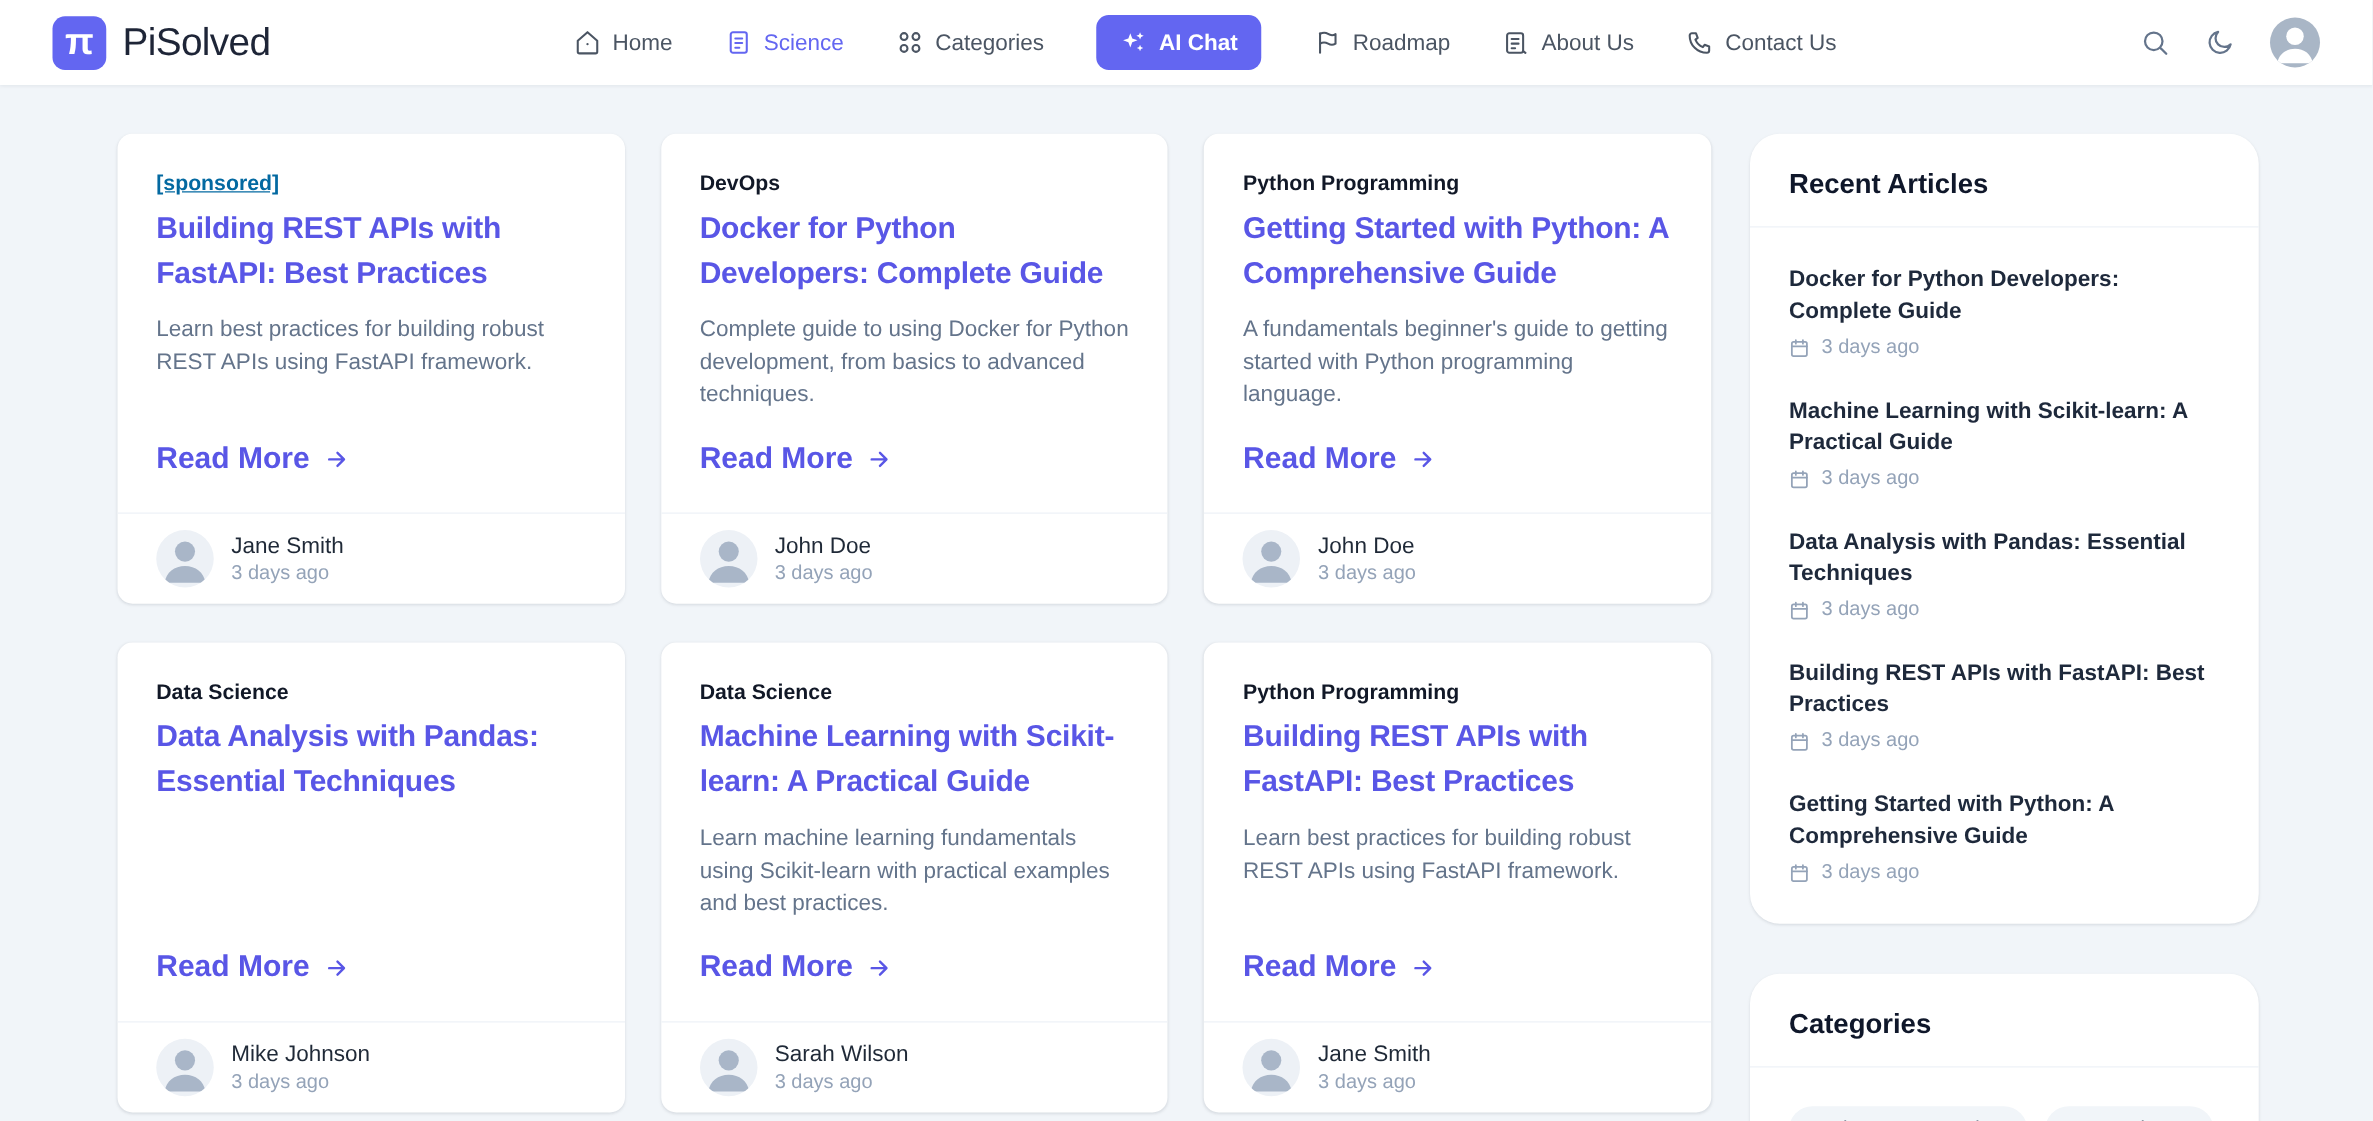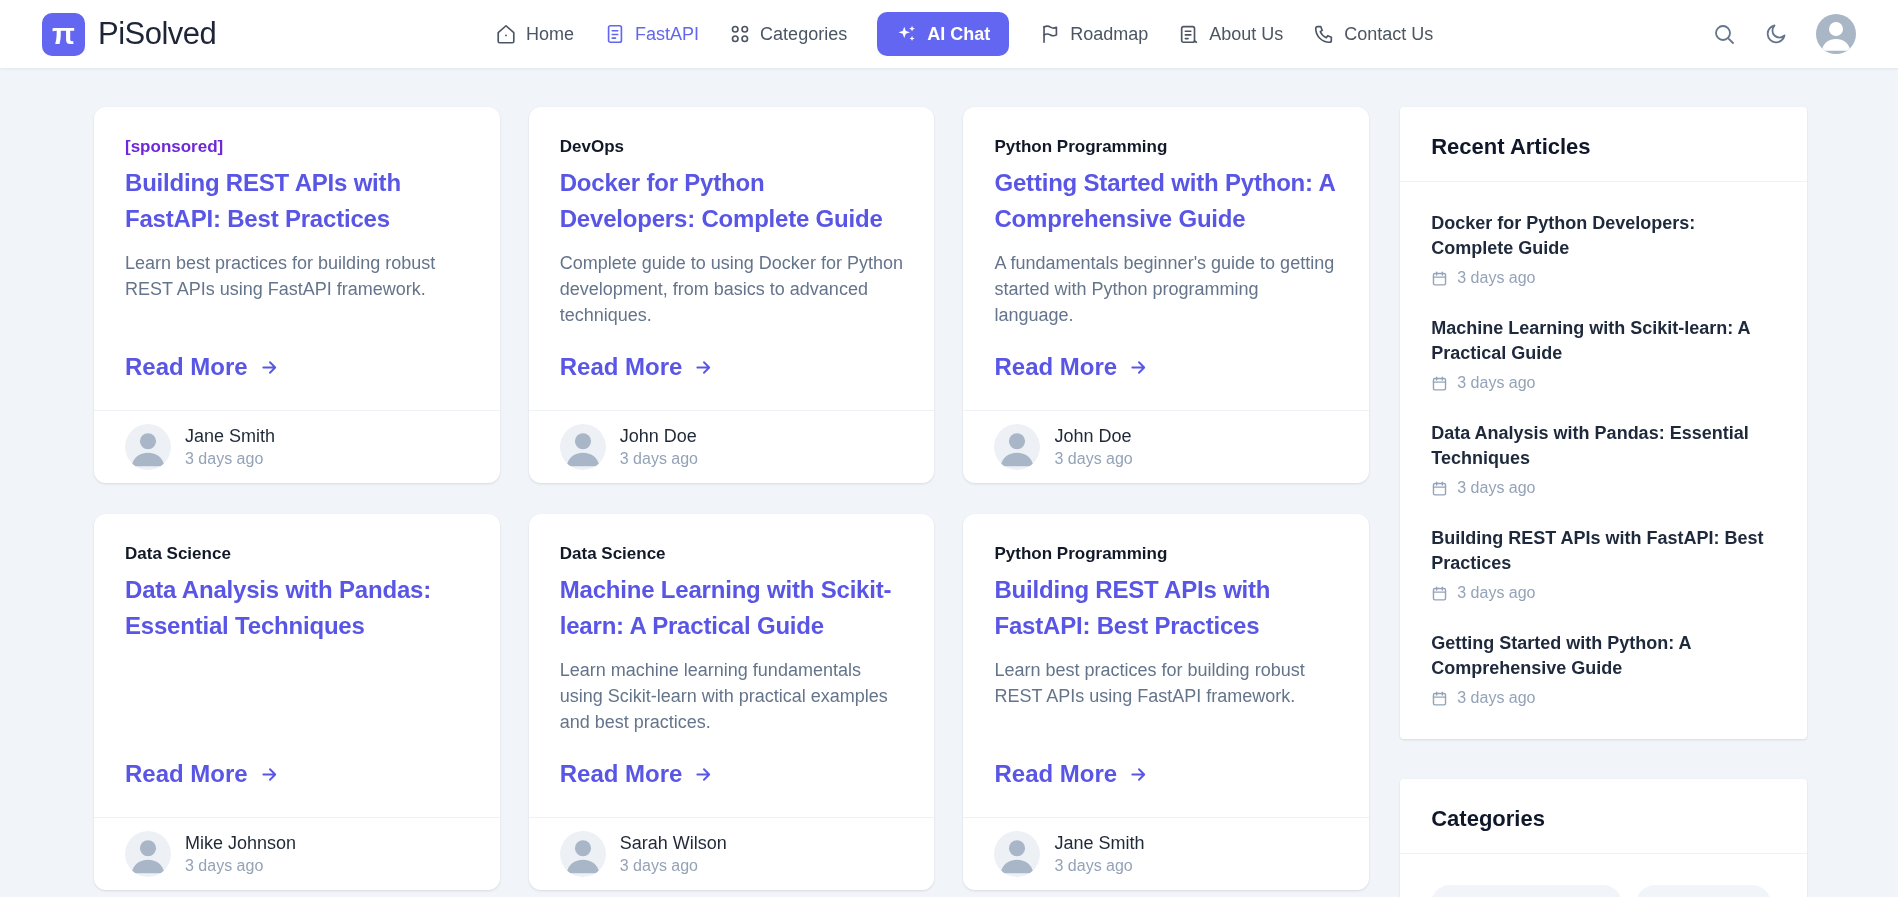--- a/index.html
+++ b/index.html
@@ -15,21 +15,21 @@
     padding:0 42px; box-shadow:0 1px 3px rgba(15,23,42,.07);
     position:relative; z-index:5;
   }
   .brand { display:flex; align-items:center; gap:13px; cursor:pointer; }
   .logo-sq {
     width:43px; height:43px; border-radius:10px; background:#6366f1;
     display:flex; align-items:center; justify-content:center;
     color:#fff; font-size:30px; font-weight:bold; line-height:1;
   }
   .wordmark { font-size:31px; font-weight:400; color:#1e2537; letter-spacing:-0.5px; }
-  .nav { display:flex; align-items:center; gap:30px; margin:0 auto; }
+  .nav { display:flex; align-items:center; gap:42px; margin:0 auto; }
   .nav-item {
     display:flex; align-items:center; gap:9px; font-size:18px; color:#4b5563;
     cursor:pointer; white-space:nowrap;
   }
   .nav-item svg { width:22px; height:22px; }
   .nav-item.active { color:#6366f1; }
   .nav-item.btn {
     background:#6366f1; color:#ffffff; padding:11px 19px; border-radius:10px;
     font-weight:600;
   }
@@ -50,41 +50,41 @@
     gap:31px 29px;
   }
   
   .card {
     background:#fff; border-radius:12px; height:376px;
     box-shadow:0 1px 3px rgba(15,23,42,.08), 0 1px 2px rgba(15,23,42,.04);
     display:flex; flex-direction:column; overflow:hidden;
   }
   .card-body { padding:30px 31px 0; flex:1; display:flex; flex-direction:column; }
   .card-kicker { font-size:17px; font-weight:600; color:#111827; }
-  .card-kicker.sponsored { color:#6d28d9; }
+  .card-kicker.sponsored { color:#0369a1;text-decoration:underline; }
   .card-title {
     margin-top:8px; font-size:24px; line-height:36px; font-weight:700;
     color:#5956e6; letter-spacing:-0.2px; cursor:pointer;
   }
   .card-desc { margin-top:13px; font-size:18px; line-height:26px; color:#64748b; }
   .read-more {
     margin-top:auto; padding-bottom:29px; display:flex; align-items:center; gap:12px;
     font-size:24px; font-weight:600; color:#5956e6; cursor:pointer; text-decoration:none;
   }
   .read-more svg { width:19px; height:19px; }
   .card-footer {
     border-top:1px solid #eef2f7; padding:13px 31px; display:flex;
     align-items:center; gap:14px;
   }
   .author-name { font-size:18px; font-weight:400; color:#1f2937; }
   .author-date { font-size:16px; color:#94a3b8; margin-top:3px; }
   
   .sidebar { width:407px; display:flex; flex-direction:column; gap:40px; }
   .panel {
-    background:#fff; border-radius:4px;
+    background:#fff; border-radius:24px;
     box-shadow:0 1px 3px rgba(15,23,42,.08), 0 1px 2px rgba(15,23,42,.04);
   }
   .panel-head {
     padding:27px 31px 21px; font-size:22px; font-weight:700; color:#0f172a;
     border-bottom:1px solid #eef2f7;
   }
   .recent-list { padding:29px 31px 24px; }
   .recent-item { margin-bottom:29px; }
   .recent-item:last-child { margin-bottom:8px; }
   .recent-title {
@@ -119,21 +119,21 @@
         </span>
         <span>Home</span>
       </a>
       <a class="nav-item active">
         <span style="display: flex;">
           <svg viewBox="0 0 24 24" fill="none" stroke="currentColor" stroke-width="1.8" stroke-linecap="round" stroke-linejoin="round">
             <rect x="5" y="3" width="14" height="18" rx="2"></rect>
             <path d="M9 8.5h6M9 12.5h6M9 16.5h3.5"></path>
           </svg>
         </span>
-        <span>FastAPI</span>
+        <span>Science</span>
       </a>
       <a class="nav-item">
         <span style="display: flex;">
           <svg viewBox="0 0 24 24" fill="none" stroke="currentColor" stroke-width="1.8" stroke-linecap="round" stroke-linejoin="round">
             <circle cx="6.8" cy="6.8" r="3"></circle>
             <circle cx="17.2" cy="6.8" r="3"></circle>
             <circle cx="6.8" cy="17.2" r="3"></circle>
             <circle cx="17.2" cy="17.2" r="3"></circle>
           </svg>
         </span>

